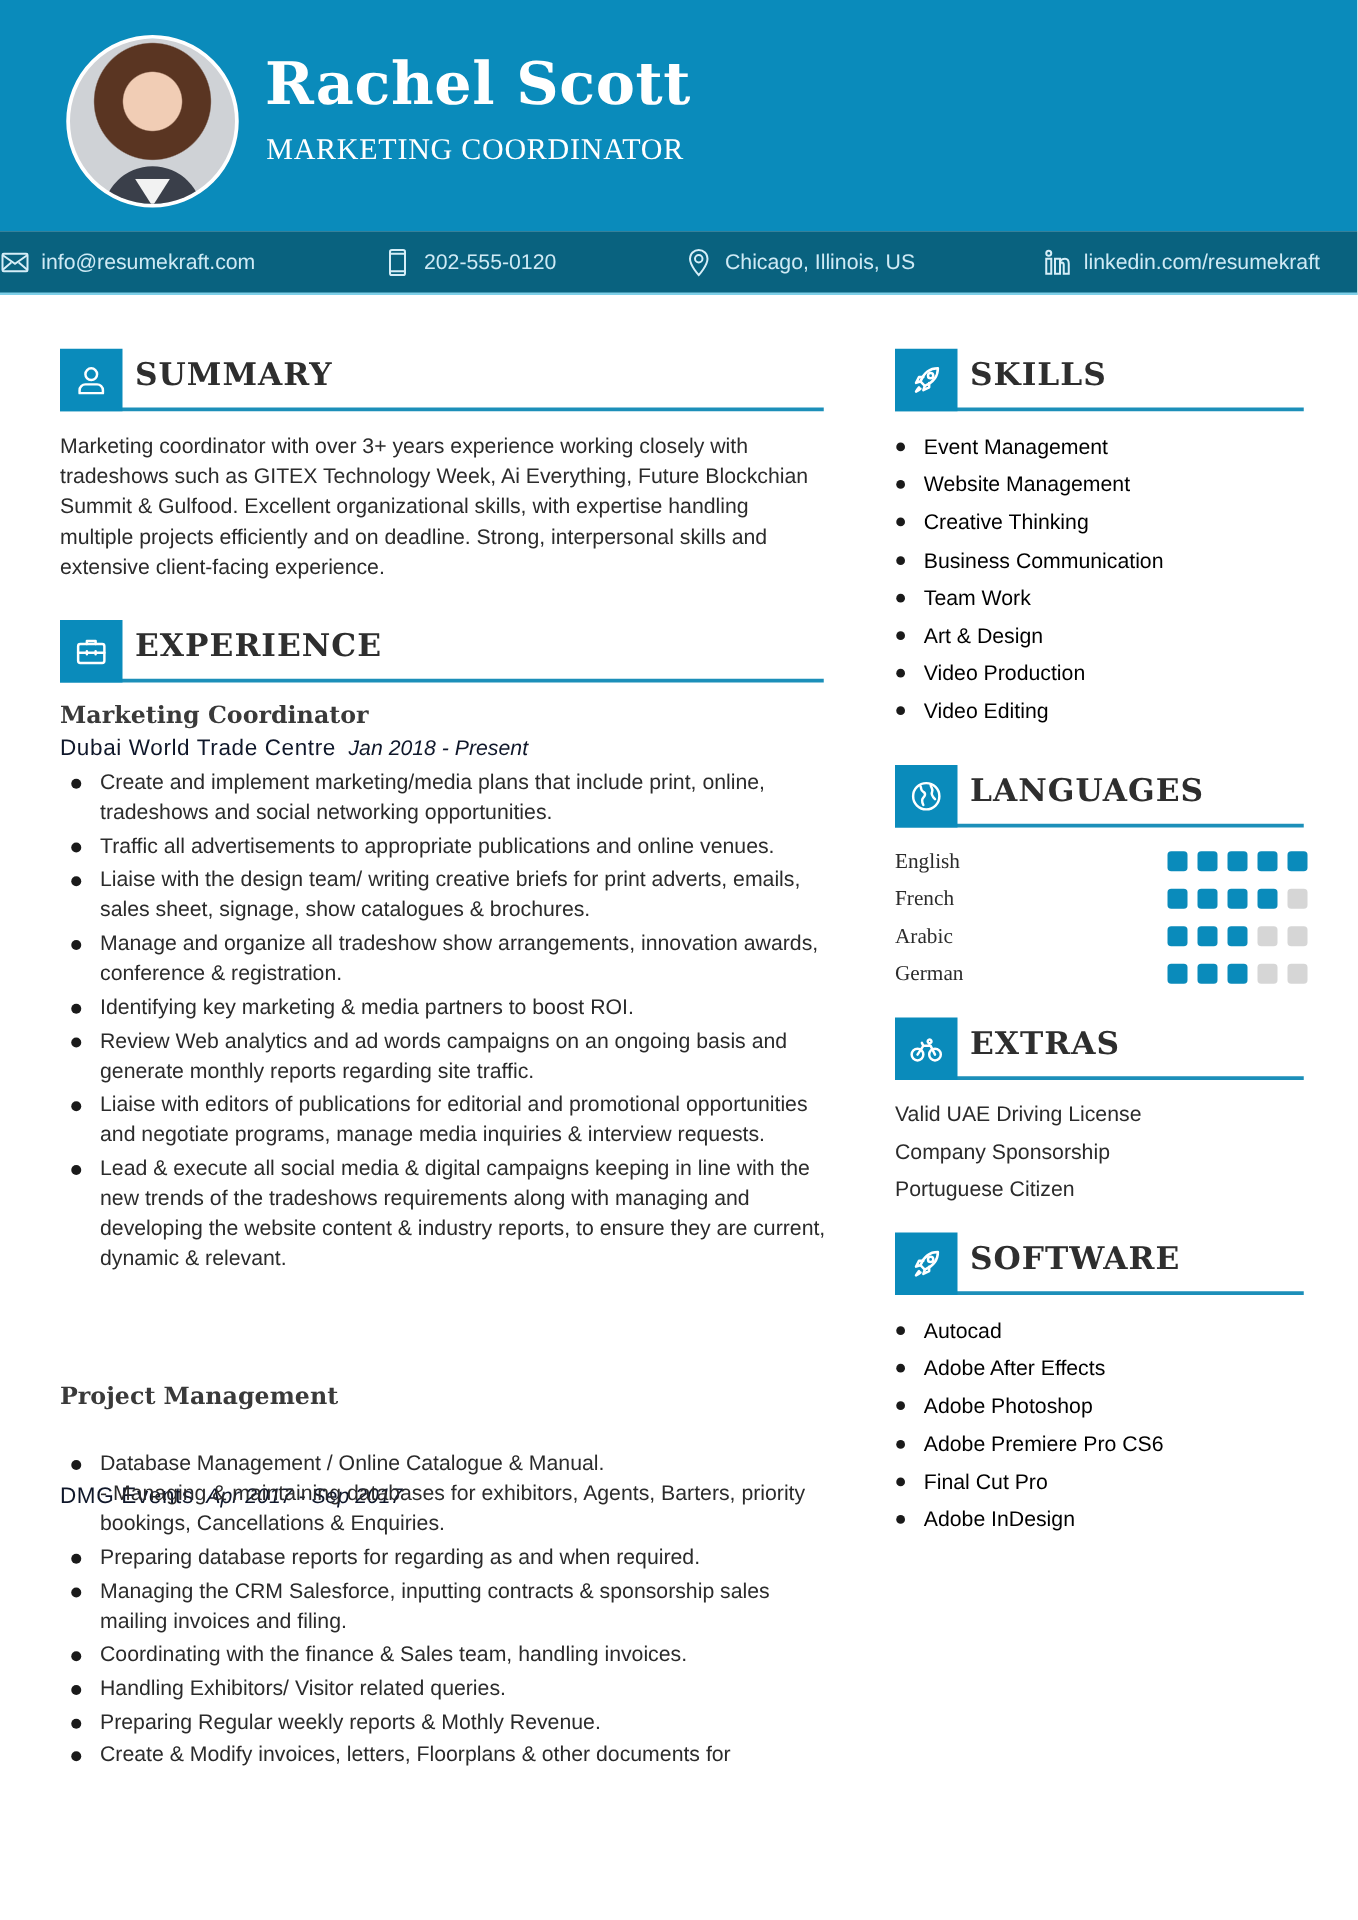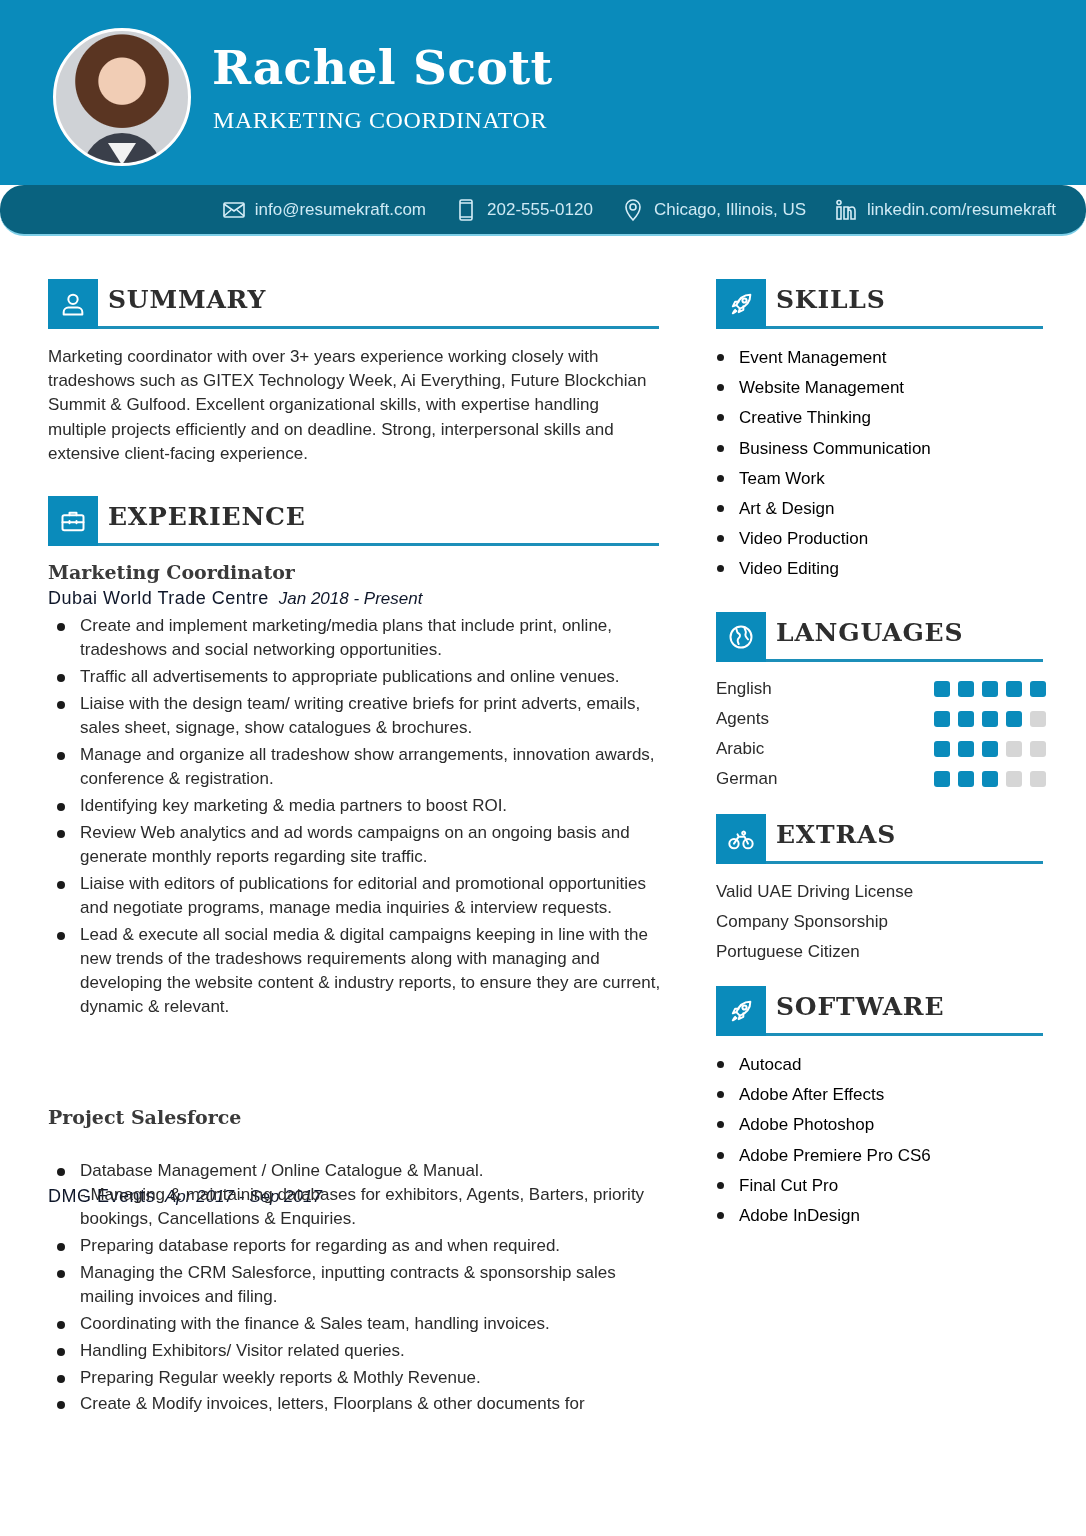--- a/index.html
+++ b/index.html
@@ -8,21 +8,21 @@
 
   .hero { position: absolute; left: 0; top: 0; width: 1086px; height: 185px; background: #0a8bbb; }
   .avatar { position: absolute; left: 53px; top: 28px; width: 138px; height: 138px; border-radius: 50%;
     border: 3px solid #ffffff; background: radial-gradient(circle at 50% 38%, #f1cdb5 0 22%, #5a3522 23% 44%, #cfd2d6 45%); overflow: hidden; }
   .avatar .shoulders { position: absolute; left: 26px; bottom: -10px; width: 80px; height: 40px; border-radius: 40px 40px 0 0; background: #3a3f4a; }
   .avatar .collar { position: absolute; left: 52px; bottom: -2px; width: 28px; height: 22px; background: #f2f2f2; clip-path: polygon(0 0, 50% 100%, 100% 0); }
   .name { position: absolute; left: 212px; top: 40px; font-family: "DejaVu Serif", serif; font-weight: bold; font-size: 47px; color: #ffffff; letter-spacing: 0.5px; }
   .title { position: absolute; left: 213px; top: 107px; font-family: "Liberation Serif", serif; font-size: 24px; color: #ffffff; letter-spacing: 0.6px; }
 
   .contact-bar { position: absolute; left: 0; top: 185px; width: 1086px; height: 51px; background: #09627f;
-    border-bottom: 2px solid #7ecfe8; display: flex; align-items: center; justify-content: flex-end; gap: 28px; padding-right: 30px; border-radius: 24px; }
+    border-bottom: 2px solid #7ecfe8; display: flex; align-items: center; justify-content: space-between; gap: 28px; padding-right: 30px; }
   .contact-item { display: flex; align-items: center; gap: 9px; color: #cfeaf5; font-size: 17px; font-family: "Liberation Sans", sans-serif; }
   .contact-item svg { width: 24px; height: 24px; stroke: #d6eef8; fill: none; stroke-width: 1.6; }
 
   .section-head { position: absolute; height: 50px; border-bottom: 3px solid #1c8fb9; }
   .section-head .ibox { position: absolute; left: 0; top: 0; width: 50px; height: 50px; background: #0a8bbb; display: flex; align-items: center; justify-content: center; }
   .section-head .ibox svg { width: 28px; height: 28px; stroke: #ffffff; fill: none; stroke-width: 1.7; stroke-linecap: round; stroke-linejoin: round; }
   .section-head .label { position: absolute; left: 60px; top: 6px; font-family: "DejaVu Serif", serif; font-weight: bold; font-size: 25px; color: #2e2e2e; letter-spacing: 0.8px; }
 
   .para { position: absolute; font-family: "Liberation Sans", sans-serif; font-size: 17px; line-height: 24.2px; color: #2b2b2b; }
 
@@ -32,21 +32,21 @@
   .job-meta .dates { font-style: italic; margin-left: 10px; font-size: 17px; }
 
   ul.bullets { position: absolute; list-style: none; font-family: "Liberation Sans", sans-serif; font-size: 17px; line-height: 24.2px; color: #2b2b2b; }
   ul.bullets li { position: relative; padding-left: 32px; margin-bottom: 2.6px; }
   ul.bullets li::before { content: ""; position: absolute; left: 9px; top: 9px; width: 8px; height: 8px; border-radius: 50%; background: #1a1a1a; }
 
   ul.side-list { position: absolute; left: 716px; list-style: none; font-family: "Liberation Sans", sans-serif; font-size: 17px; color: #000000; }
   ul.side-list li { position: relative; padding-left: 23px; height: 30.2px; line-height: 24px; }
   ul.side-list li::before { content: ""; position: absolute; left: 1px; top: 8px; width: 7px; height: 7px; border-radius: 50%; background: #1a1a1a; }
 
-  .lang-row { position: absolute; left: 716px; width: 330px; height: 30px; display: flex; justify-content: space-between; align-items: center; font-family: Liberation Sans, sans-serif; font-size: 17px; }
+  .lang-row { position: absolute; left: 716px; width: 330px; height: 30px; display: flex; justify-content: space-between; align-items: center; font-family: Liberation Serif, serif; font-size: 17px; }
   .dots { display: flex; gap: 8px; }
   .dot { width: 16px; height: 16px; border-radius: 3px; background: #d6d6d6; }
   .dot.on { background: #0a8bbb; }
 
   .plain-list { position: absolute; left: 716px; font-family: "Liberation Sans", sans-serif; font-size: 17px; }
   .plain-list div { height: 30.2px; line-height: 24px; }
 </style>
 </head>
 <body>
 
@@ -120,21 +120,21 @@
   <li>Create and implement marketing/media plans that include print, online, tradeshows and social networking opportunities.</li>
   <li>Traffic all advertisements to appropriate publications and online venues.</li>
   <li>Liaise with the design team/ writing creative briefs for print adverts, emails, sales sheet, signage, show catalogues &amp; brochures.</li>
   <li>Manage and organize all tradeshow show arrangements, innovation awards, conference &amp; registration.</li>
   <li>Identifying key marketing &amp; media partners to boost ROI.</li>
   <li>Review Web analytics and ad words campaigns on an ongoing basis and generate monthly reports regarding site traffic.</li>
   <li>Liaise with editors of publications for editorial and promotional opportunities and negotiate programs, manage media inquiries &amp; interview requests.</li>
   <li>Lead &amp; execute all social media &amp; digital campaigns keeping in line with the new trends of the tradeshows requirements along with managing and developing the website content &amp; industry reports, to ensure they are current, dynamic &amp; relevant.</li>
 </ul>
 
-<div class="job-title" style="top:1106px;">Project Salesforce</div>
+<div class="job-title" style="top:1106px;">Project Management</div>
 <div class="job-meta" style="top:1186px;">
   <span class="company">DMG Events</span><span class="dates">Apr 2017 - Sep 2017</span>
 </div>
 <ul class="bullets" style="left:48px; top:1159px; width:615px;">
   <li style="white-space: pre-line;">Database Management / Online Catalogue &amp; Manual.
 - Managing &amp; maintaining databases for exhibitors, Agents, Barters, priority bookings, Cancellations &amp; Enquiries.</li>
   <li>Preparing database reports for regarding as and when required.</li>
   <li>Managing the CRM Salesforce, inputting contracts &amp; sponsorship sales mailing invoices and filing.</li>
   <li>Coordinating with the finance &amp; Sales team, handling invoices.</li>
   <li>Handling Exhibitors/ Visitor related queries.</li>
@@ -177,21 +177,21 @@
     <span>English</span>
     <div class="dots">
         <span class="dot on"></span>
         <span class="dot on"></span>
         <span class="dot on"></span>
         <span class="dot on"></span>
         <span class="dot on"></span>
       </div>
   </div>
   <div class="lang-row" style="top:704px;">
-    <span>Agents</span>
+    <span>French</span>
     <div class="dots">
         <span class="dot on"></span>
         <span class="dot on"></span>
         <span class="dot on"></span>
         <span class="dot on"></span>
         <span class="dot"></span>
       </div>
   </div>
   <div class="lang-row" style="top:734px;">
     <span>Arabic</span>

